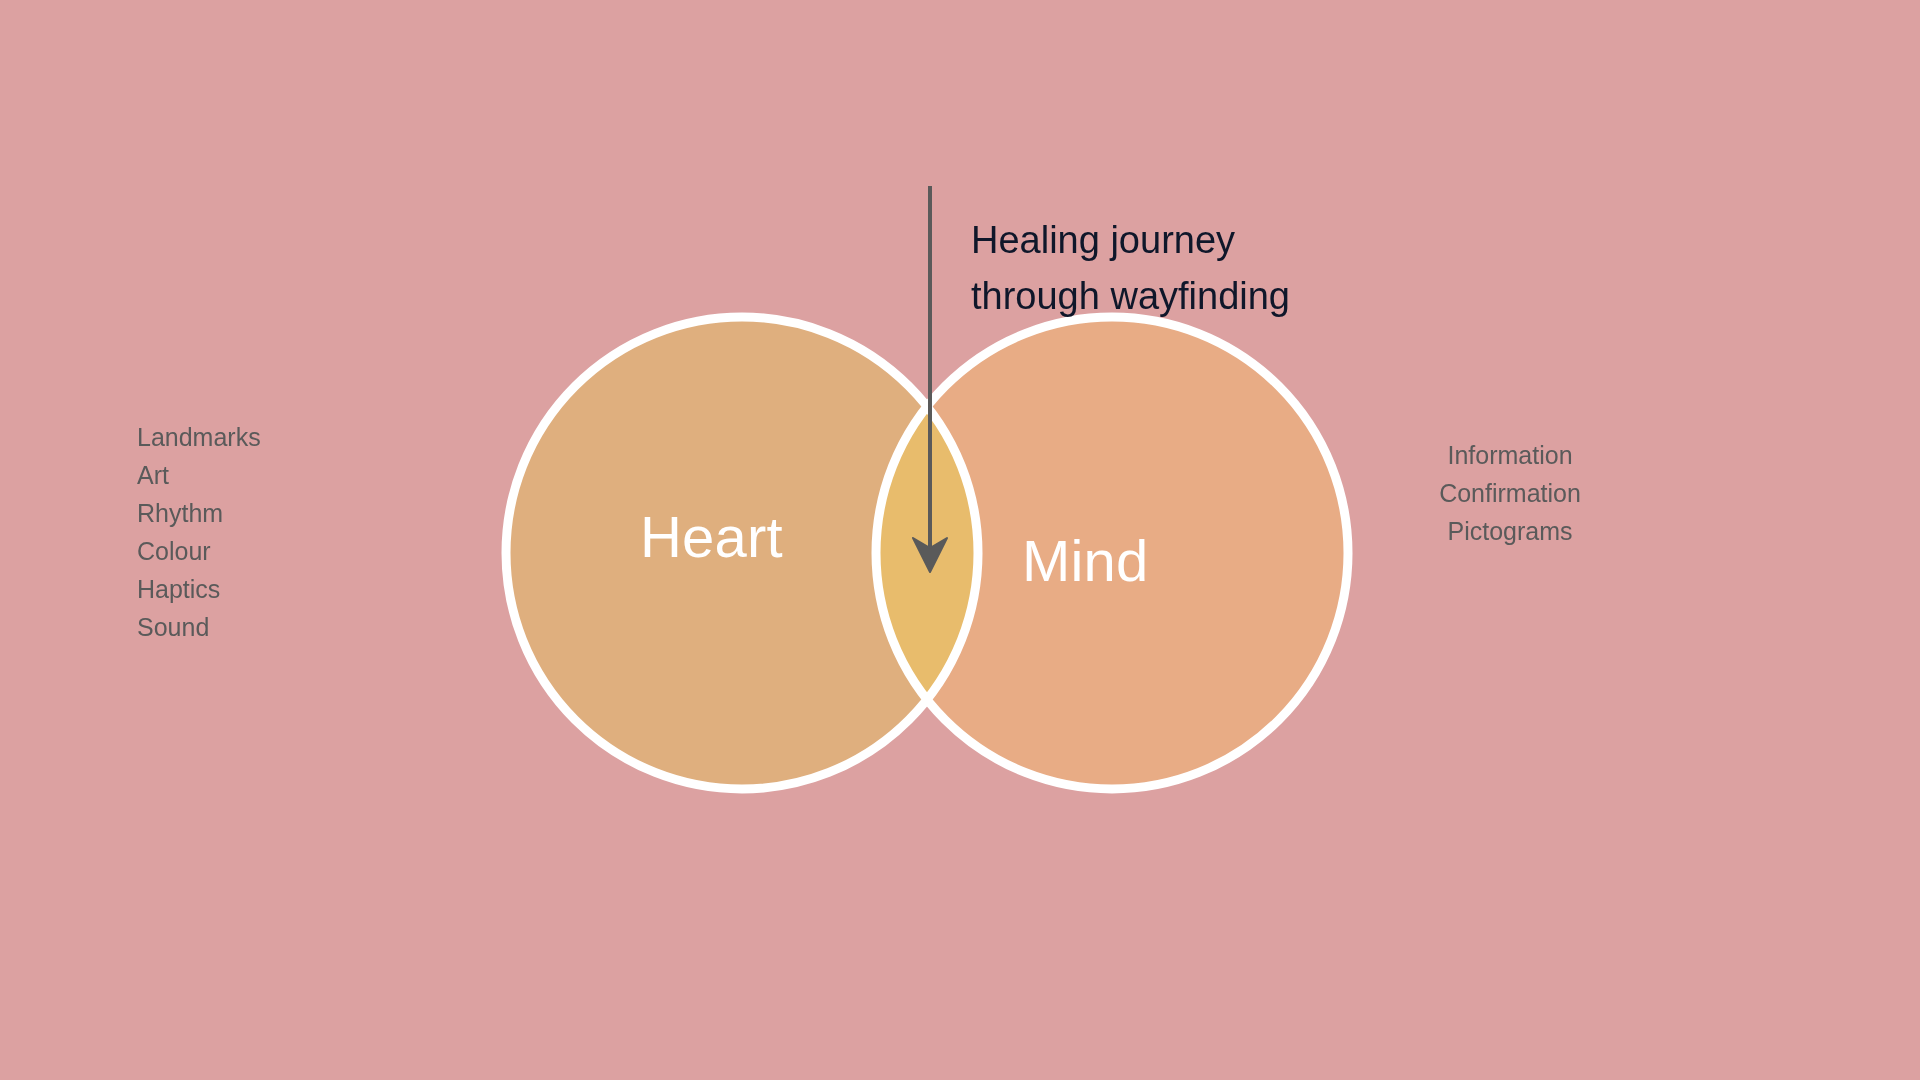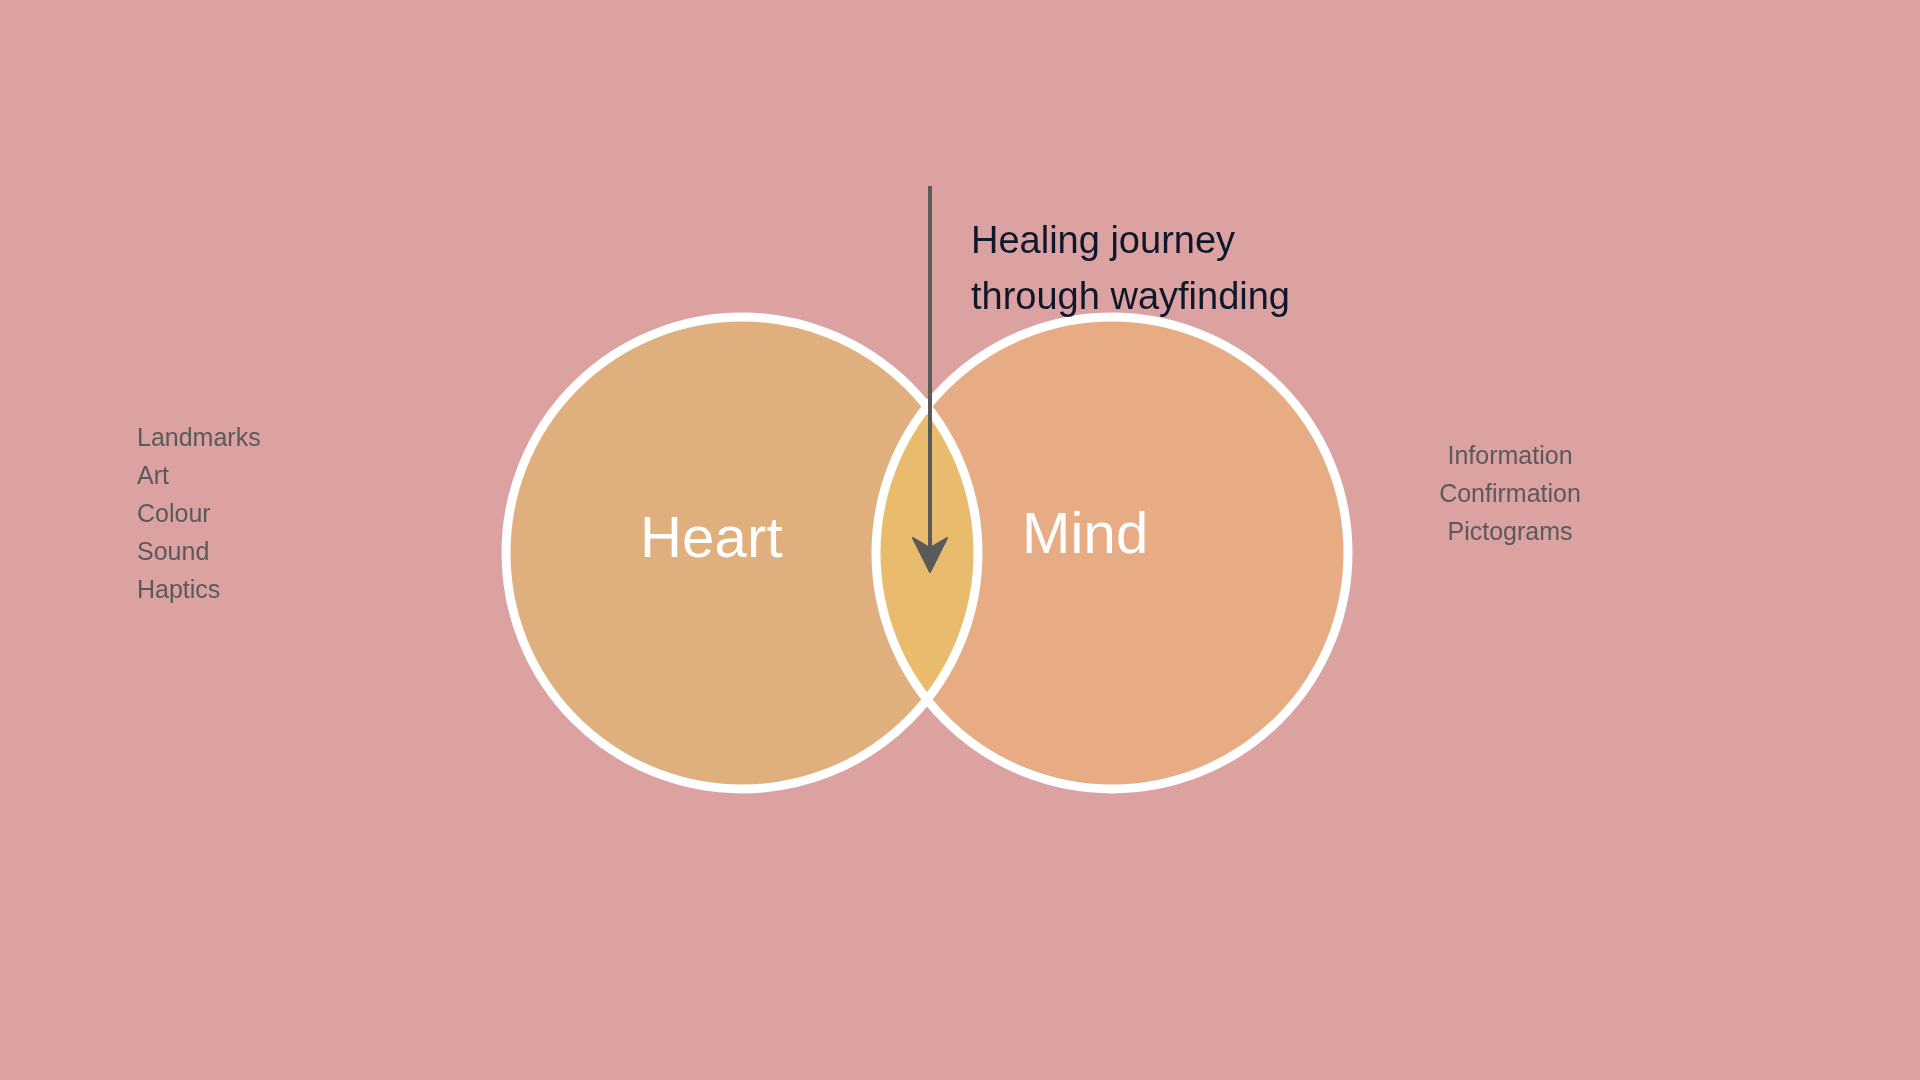--- a/index.html
+++ b/index.html
@@ -43,21 +43,21 @@
     line-height: 1;
     white-space: nowrap;
     user-select: none;
   }
   #label-heart {
     left: 640px;
     top: 508px;
   }
   #label-mind {
     left: 1022px;
-    top: 504px;
+    top: 532px;
     text-align: center;
   }
 
   
   .attr-list {
     position: absolute;
     color: #5a5a5a;
     font-size: 25px;
     line-height: 38px;
     list-style: none;
@@ -132,23 +132,24 @@
     </g>
   </svg>
 
   <div class="circle-label" id="label-heart">Heart</div>
 
   <div class="circle-label" id="label-mind">Mind</div>
 
   <ul class="attr-list" id="list-heart">
     <li class="attr-item">Landmarks</li>
     <li class="attr-item">Art</li>
+    <li class="attr-item">Rhythm</li>
     <li class="attr-item">Colour</li>
+    <li class="attr-item">Haptics</li>
     <li class="attr-item">Sound</li>
-    <li class="attr-item">Haptics</li>
   </ul>
 
   <ul class="attr-list" id="list-mind">
     <li class="attr-item">Information</li>
     <li class="attr-item">Confirmation</li>
     <li class="attr-item">Pictograms</li>
   </ul>
 
   <div id="annotation-title">Healing journey
 through wayfinding</div>

